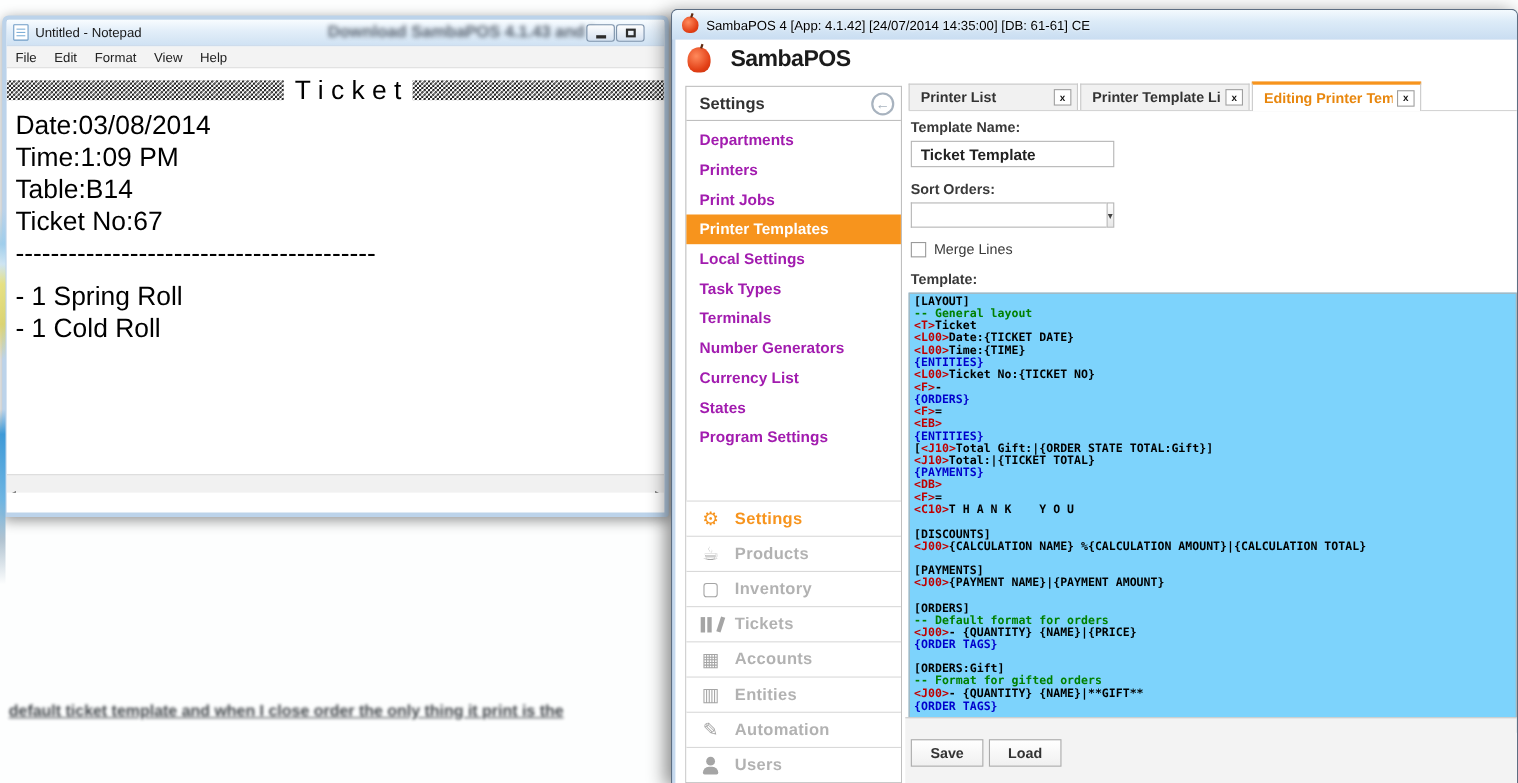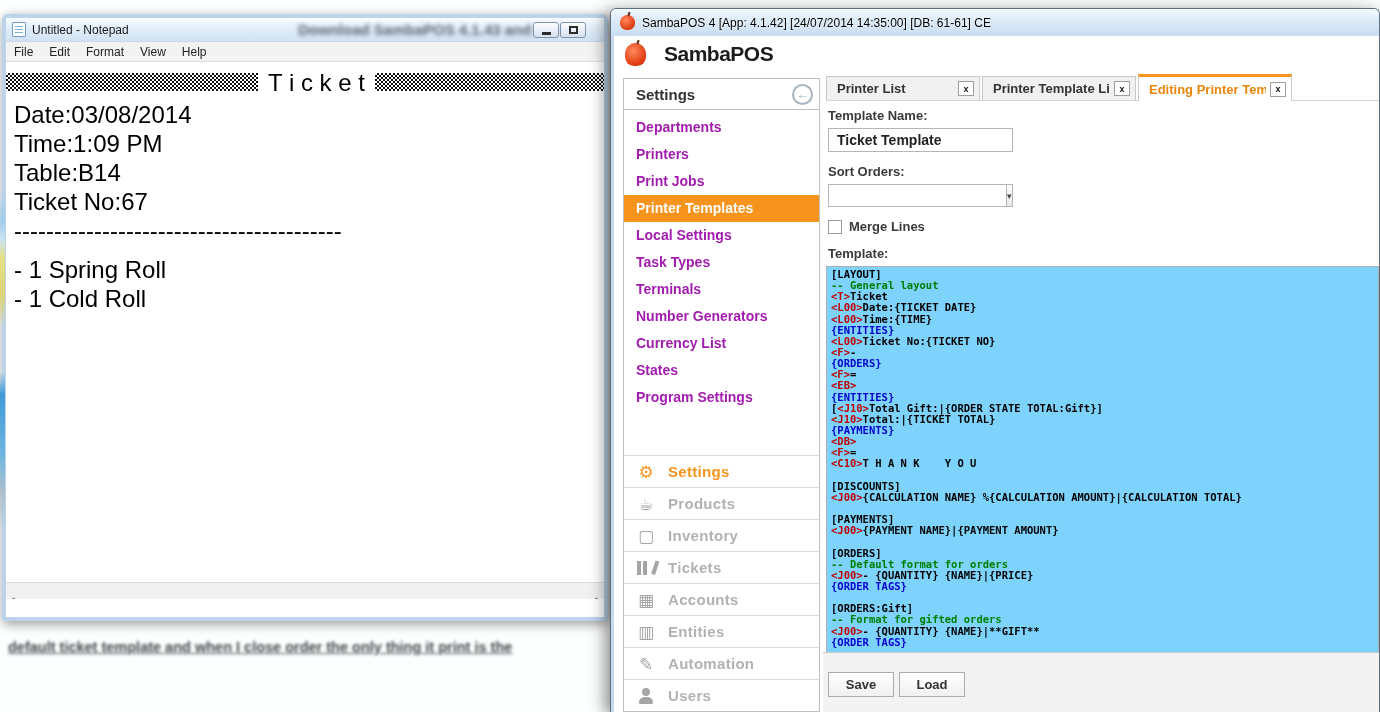--- a/index.html
+++ b/index.html
@@ -4,21 +4,21 @@
 <style>
   *{box-sizing:border-box;margin:0;padding:0}
   html,body{background:#fff}
   .stage{position:relative;width:1380px;height:712px;overflow:hidden;background:#fdfefe;font-family:"Liberation Sans",sans-serif}
 
   
   .blur-bottom{position:absolute;left:8px;top:639px;z-index:5;font-size:14.5px;font-weight:bold;color:#2e3338;filter:blur(1.4px);text-decoration:underline;white-space:nowrap;opacity:.9}
   .left-sliver{position:absolute;left:0;top:190px;width:5px;height:455px;z-index:30;opacity:.9;background:linear-gradient(to bottom, rgba(255,255,255,0) 0%, #9ccdec 7%, #cfe6f4 11%, #e9e27a 15%, #ddd468 23%, rgba(255,255,255,0) 30%, rgba(255,255,255,0) 40%, #2f93d6 45%, #64b1e2 58%, #a8bccb 66%, rgba(255,255,255,0) 75%)}
 
   
-  .np-window{position:absolute;left:2px;top:14px;width:606px;height:607px;z-index:10;border:4px solid #bcd3ea;border-radius:6px 6px 3px 3px;box-shadow:1px 3px 12px rgba(0,0,0,.4);background:#fff;overflow:hidden}
+  .np-window{position:absolute;left:2px;top:14px;width:606px;height:456px;z-index:10;border:4px solid #bcd3ea;border-radius:6px 6px 3px 3px;box-shadow:1px 3px 12px rgba(0,0,0,.4);background:#fff;overflow:hidden}
   .np-titlebar{height:24px;background:linear-gradient(#f8fcff,#e2eef9 45%,#d0e2f3);display:flex;align-items:center;gap:6px;padding:0 6px;position:relative;overflow:hidden;border-bottom:1px solid #c9d9ea}
   .np-doc{width:14px;height:15px;min-width:14px;background:#fff;border:1px solid #6f9cc6;position:relative;border-radius:1px}
   .np-doc::before{content:"";position:absolute;left:2px;right:2px;top:3px;height:1px;background:#7fb0d8;box-shadow:0 3px 0 #7fb0d8,0 6px 0 #7fb0d8}
   .np-title{font-size:12px;color:#1a1a1a;white-space:nowrap;z-index:2}
   .blur-title{position:absolute;left:292px;top:3px;font-size:15px;font-weight:bold;color:#3a4350;filter:blur(2px);opacity:.8;white-space:nowrap;z-index:1}
   .np-controls{margin-left:auto;display:flex;gap:1px;margin-right:12px;z-index:2}
   .win-btn{width:26px;height:16px;border:1px solid #7e93ab;border-radius:3px;background:linear-gradient(#fdfdfd,#e9eff7 50%,#d4e0ef);display:flex;align-items:center;justify-content:center}
   .wg-min{width:9px;height:3px;background:#2c2c2c;margin-top:7px}
   .wg-restore{width:9px;height:8px;border:2px solid #2c2c2c}
   .np-menubar{height:20px;background:#f3f3f3;border-bottom:1px solid #e0e0e0;display:flex;align-items:center;font-size:12px;color:#222}
@@ -78,21 +78,21 @@
   .tab-x{width:16px;height:15px;min-width:16px;background:#fff;border:1px solid #9f9f9f;font-size:9px;font-weight:bold;color:#111;display:flex;align-items:center;justify-content:center}
   .content{position:absolute;left:5px;top:72px;right:0;bottom:60px}
   .form-label{font-size:13px;font-weight:bold;color:#3a3a3a;margin-bottom:5px}
   .text-input{display:block;width:185px;height:24px;border:1px solid #b5b5b5;padding:0 0 0 8px;font-family:"Liberation Sans",sans-serif;font-size:14px;font-weight:bold;color:#222;margin-bottom:12px}
   .combo{display:flex;width:92px;height:23px;margin-bottom:12px}
   .combo-input{flex:1;border:1px solid #b5b5b5;border-right:none;background:#fff;font-family:"Liberation Sans",sans-serif}
   .combo-btn{width:19px;border:1px solid #b5b5b5;background:linear-gradient(#fefefe,#e8e8e8);display:flex;align-items:center;justify-content:center;font-size:9px;color:#444}
   .combo-btn::before{content:"\25BE"}
   .check-row{display:flex;align-items:center;gap:7px;margin:0 0 12px 0}
   .checkbox{width:14px;height:14px;min-width:14px;border:1px solid #9a9a9a;background:#fff}
-  .check-label{font-size:13px;font-weight:bold;color:#3a3a3a}
+  .check-label{font-size:13px;font-weight:normal;color:#3a3a3a}
   .code-box{margin-left:-2px;width:calc(100% + 2px);height:400px;border:1px solid #b0b0b0;background:#7dd3fc;overflow:hidden;padding:2px 0 0 4px;font-family:"DejaVu Sans Mono",monospace;font-size:10.5px;font-weight:bold}
   .code-line{height:11.15px;line-height:11.15px;white-space:pre}
   .seg-pl{color:#000}.seg-tg{color:#c00000}.seg-bl{color:#0000cc}.seg-cm{color:#008000}
   .footer{position:absolute;left:0;right:0;bottom:0;height:60px;background:#f3f3f3;border-top:1px solid #c9c9c9}
   .footer-btns{display:flex;gap:5px;margin:19px 0 12px 5px}
   .btn{width:66px;height:25px;border:1px solid #ababab;background:linear-gradient(#fff,#f0f0f0);font-size:13px;font-weight:bold;color:#333;display:flex;align-items:center;justify-content:center}
 </style>
 </head>
 <body>
 

